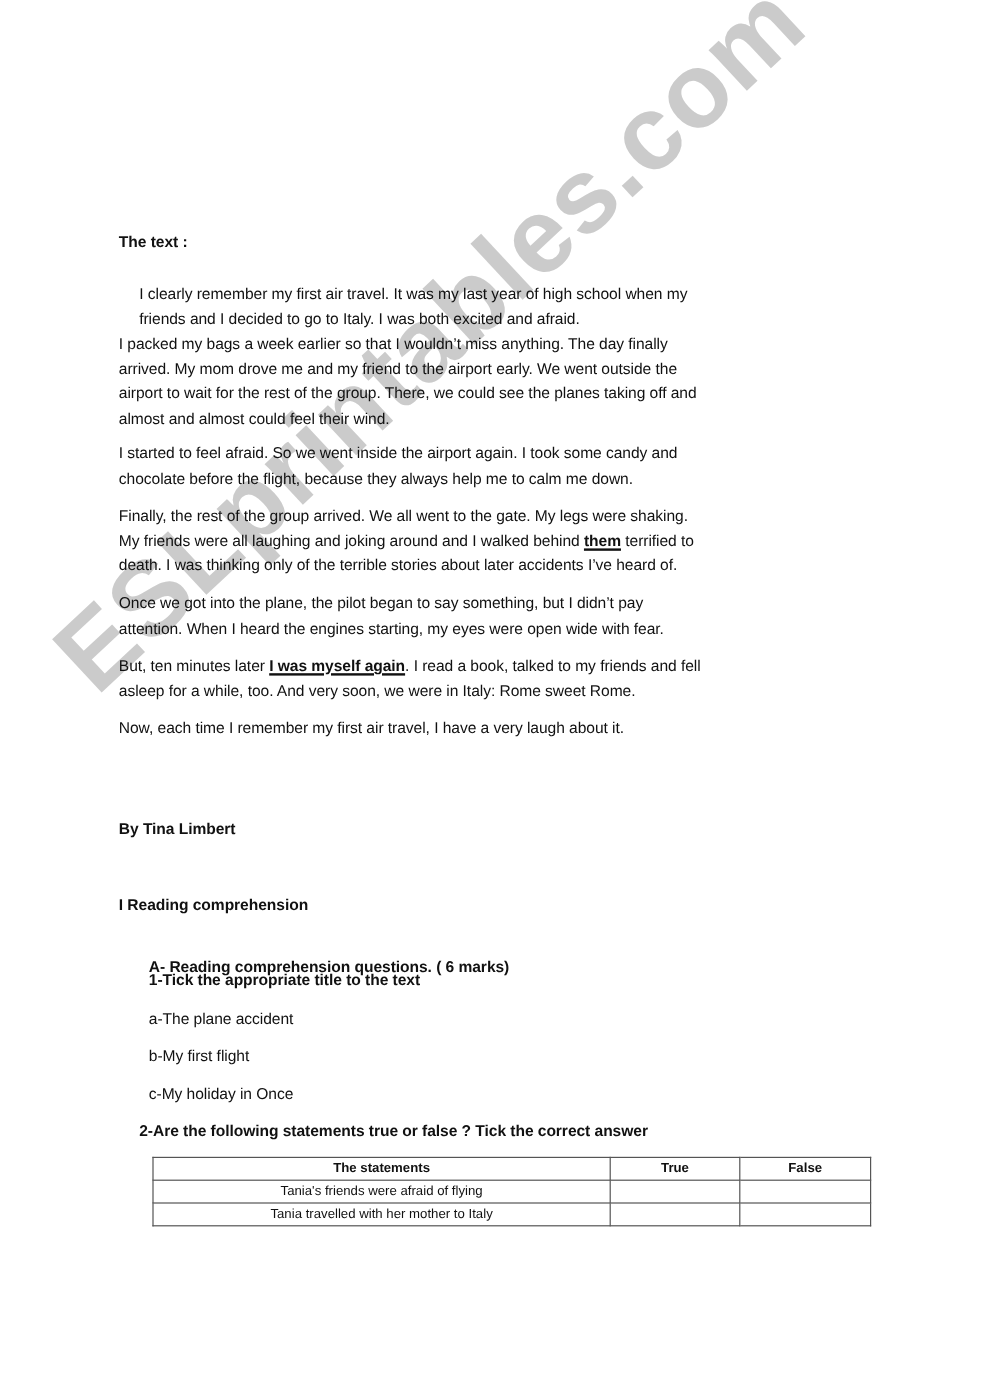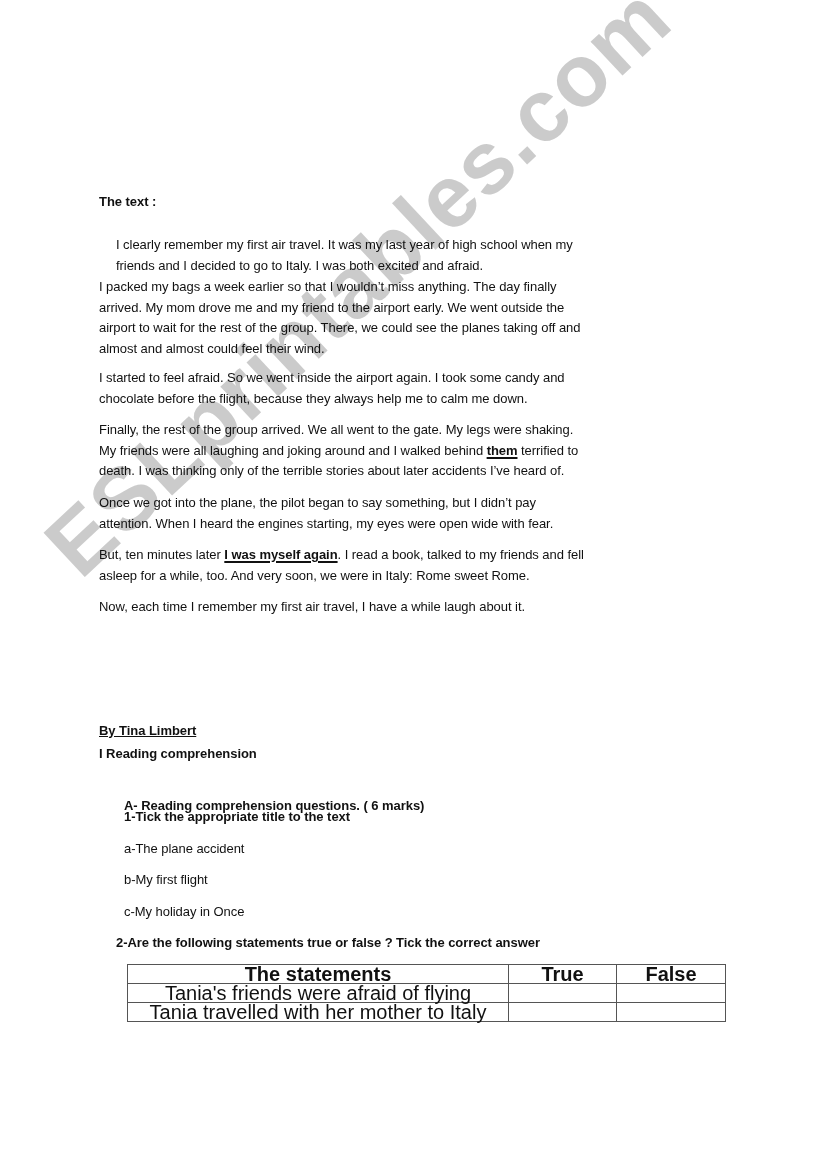--- a/index.html
+++ b/index.html
@@ -43,21 +43,21 @@
       color: #c9c9c9;
       white-space: nowrap;
       z-index: 1;
       opacity: 0.95;
     }
     table.tf {
       position: absolute;
       left: 127px;
       top: 964px;
       border-collapse: collapse;
-      font-size: 20px;
+      font-size: 11px;
       line-height: 17px;
     }
     table.tf td, table.tf th {
       border: 1px solid #555555;
       padding: 0 4px;
       height: 18px;
     }
     table.tf th { font-weight: bold; text-align: center; }
     table.tf td.stmt { text-align: center; }
     .c1 { width: 372px; }
@@ -104,24 +104,24 @@
   </div>
 
   <div class="abs body-text" style="left:99px; top:545px;">
     <div>
       <span>But, ten minutes later </span><span class="bold u">I was myself again</span><span>. I read a book, talked to my friends and fell</span>
     </div>
     <div>asleep for a while, too. And very soon, we were in Italy: Rome sweet Rome.</div>
   </div>
 
   <div class="abs body-text" style="left:99px; top:597px;">
-    <div>Now, each time I remember my first air travel, I have a while laugh about it.</div>
+    <div>Now, each time I remember my first air travel, I have a very laugh about it.</div>
   </div>
 
-  <div class="abs body-text bold" style="left:99px; top:721px;text-decoration:underline;">By Tina Limbert</div>
+  <div class="abs body-text bold" style="left:99px; top:681px;">By Tina Limbert</div>
 
   <div class="abs body-text bold" style="left:99px; top:744px;">I Reading comprehension</div>
 
   <div class="abs body-text bold" style="left:124px; top:796px;">A-  Reading comprehension questions. ( 6 marks)</div>
 
   <div class="abs body-text bold" style="left:124px; top:807px;">1-Tick the appropriate title to the text</div>
 
   <div class="abs body-text" style="left:124px; top:839px;">a-The plane accident</div>
   <div class="abs body-text" style="left:124px; top:870px;">b-My first flight</div>
   <div class="abs body-text" style="left:124px; top:902px;">c-My holiday in Once</div>

